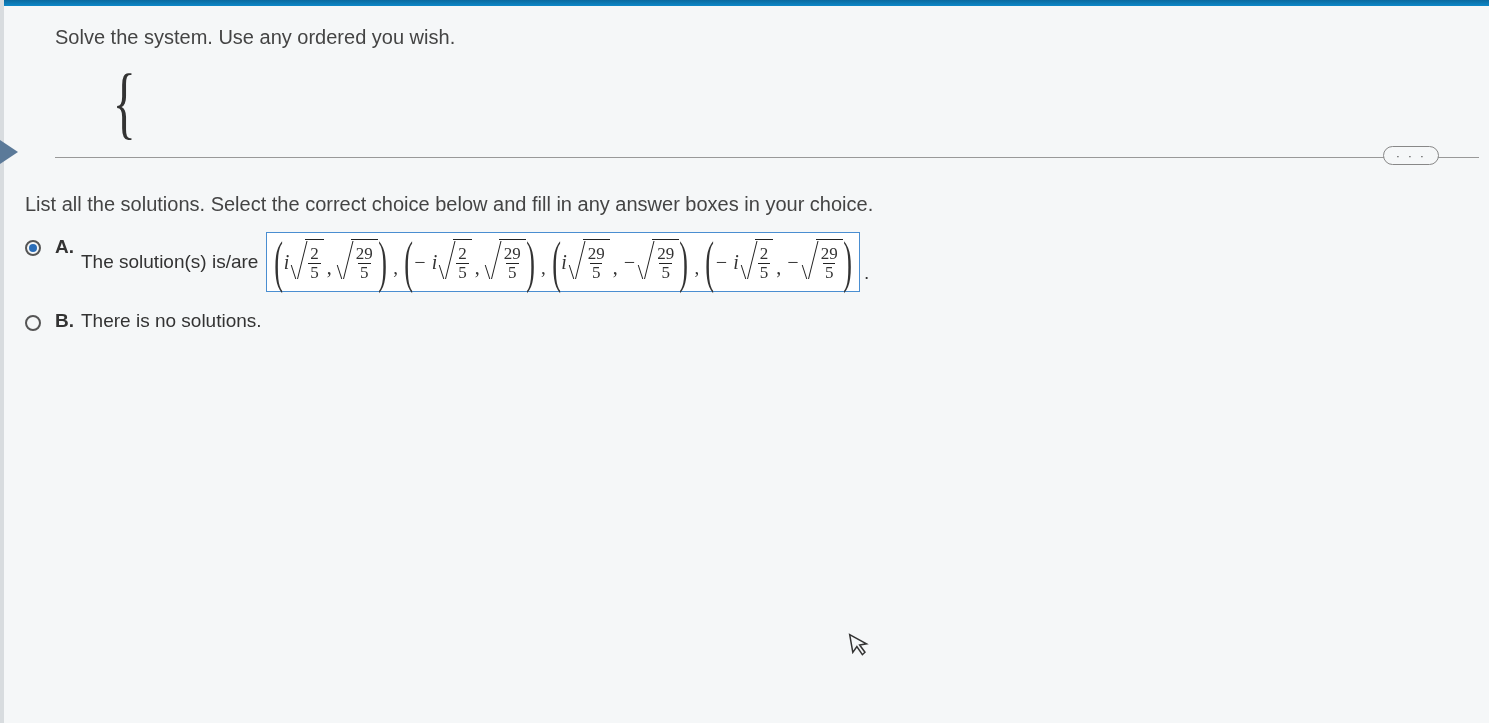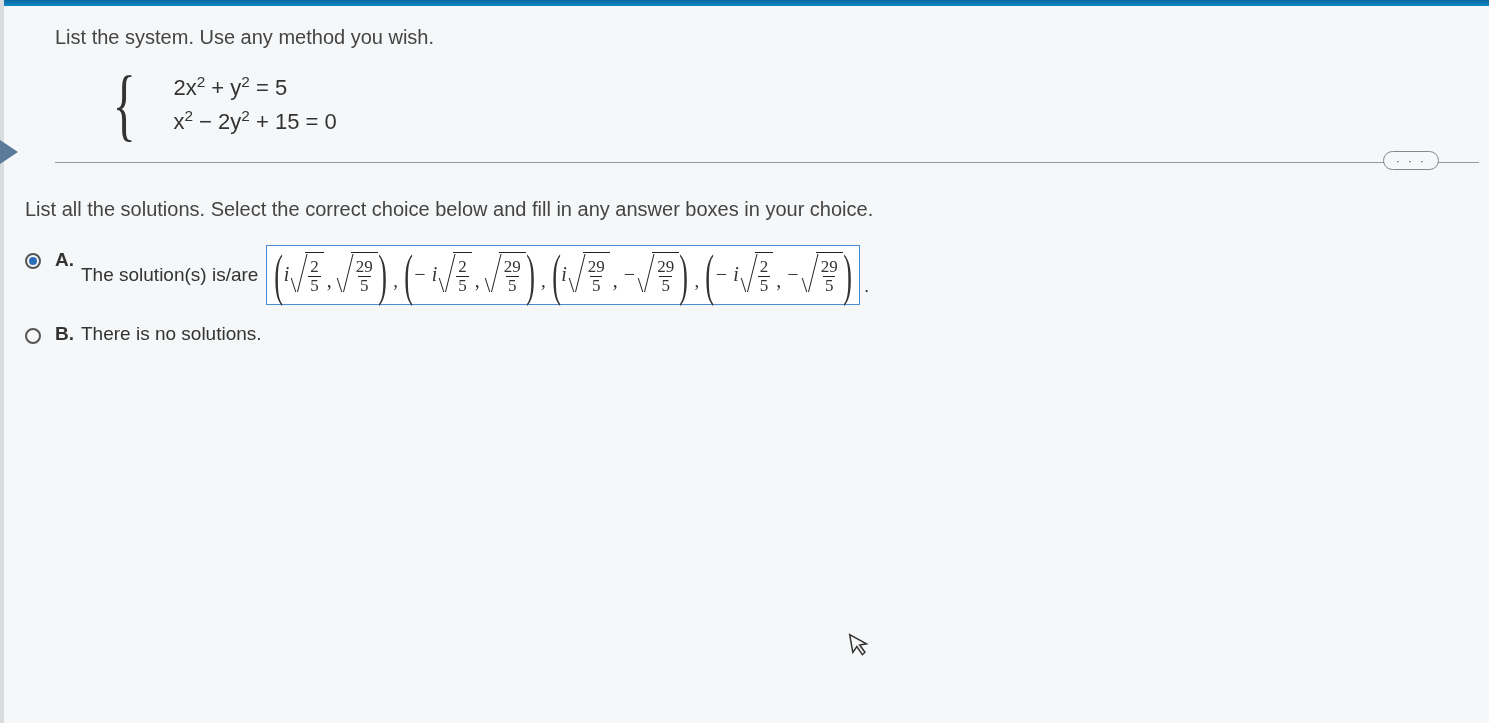--- a/index.html
+++ b/index.html
@@ -73,21 +73,21 @@
     padding: 1px 12px;
     font-size: 13px;
     letter-spacing: 2px;
     color: #555;
     cursor: pointer;
   }
   .instruction {
     font-size: 20px;
     color: #444;
     margin-left: -30px;
-    margin-bottom: 28px;
+    margin-bottom: 20px;
   }
   .choices { margin-left: -30px; }
   .choice-row {
     display: flex;
     align-items: flex-start;
     margin-bottom: 12px;
   }
   .radio {
     width: 16px; height: 16px;
     border: 2px solid #555;
@@ -216,32 +216,24 @@
 </style>
 </head>
 <body>
 
 <div class="topbar"></div>
 <div class="sidebar-line"></div>
 <div class="sidebar-tab"></div>
 
 <div class="content">
 
-  <div class="prompt">List the system. Use any method you wish.</div>
+  <div class="prompt">Solve the system. Use any ordered you wish.</div>
 
   <div class="system">
     <div class="brace">{</div>
-    <div class="eqs">
-      <div class="line">
-        <span>2x</span><sup>2</sup><span> + y</span><sup>2</sup><span> = 5</span>
-      </div>
-      <div class="line">
-        <span>x</span><sup>2</sup><span> − 2y</span><sup>2</sup><span> + 15 = 0</span>
-      </div>
-    </div>
   </div>
 
   <div class="hr-wrap">
     <hr class="hr">
     <div class="dots-pill">· · ·</div>
   </div>
 
   <div class="instruction">List all the solutions. Select the correct choice below and fill in any answer boxes in your choice.</div>
 
   <div class="choices">

